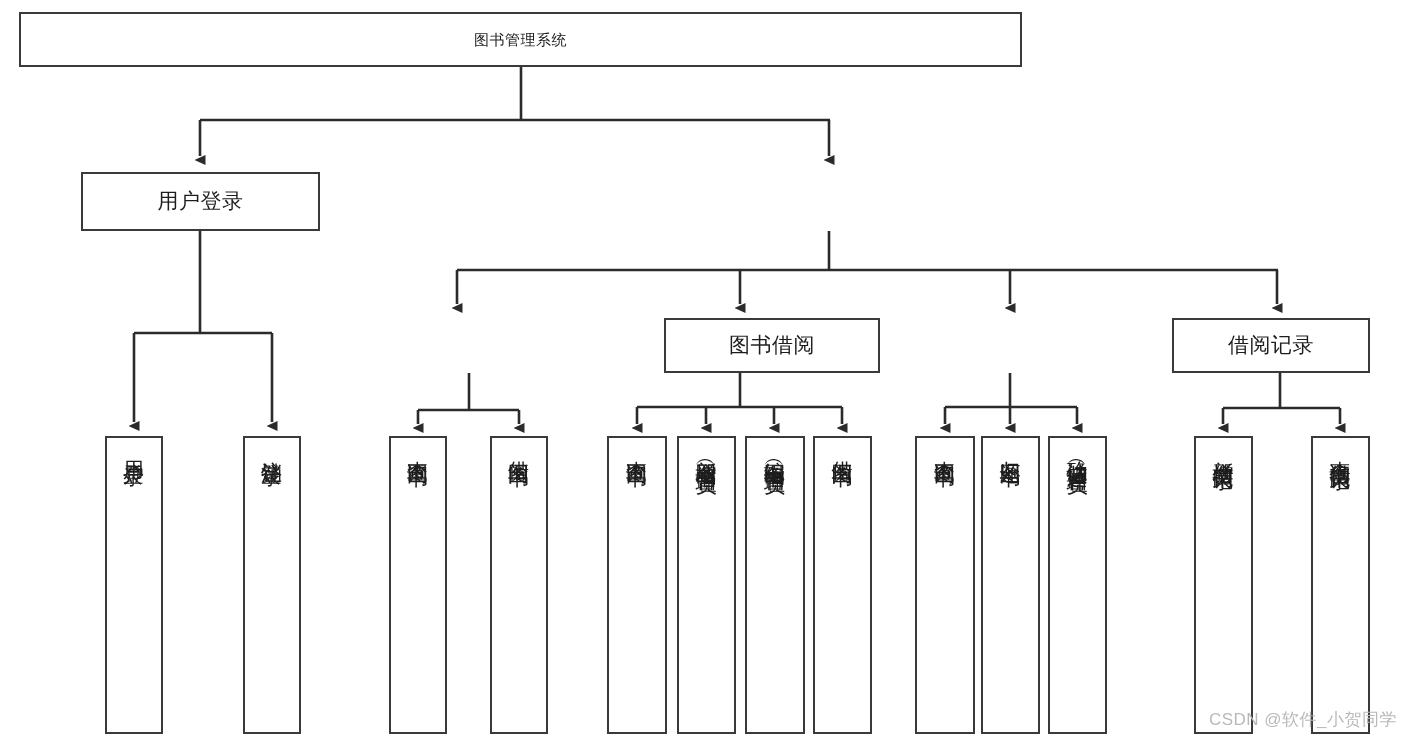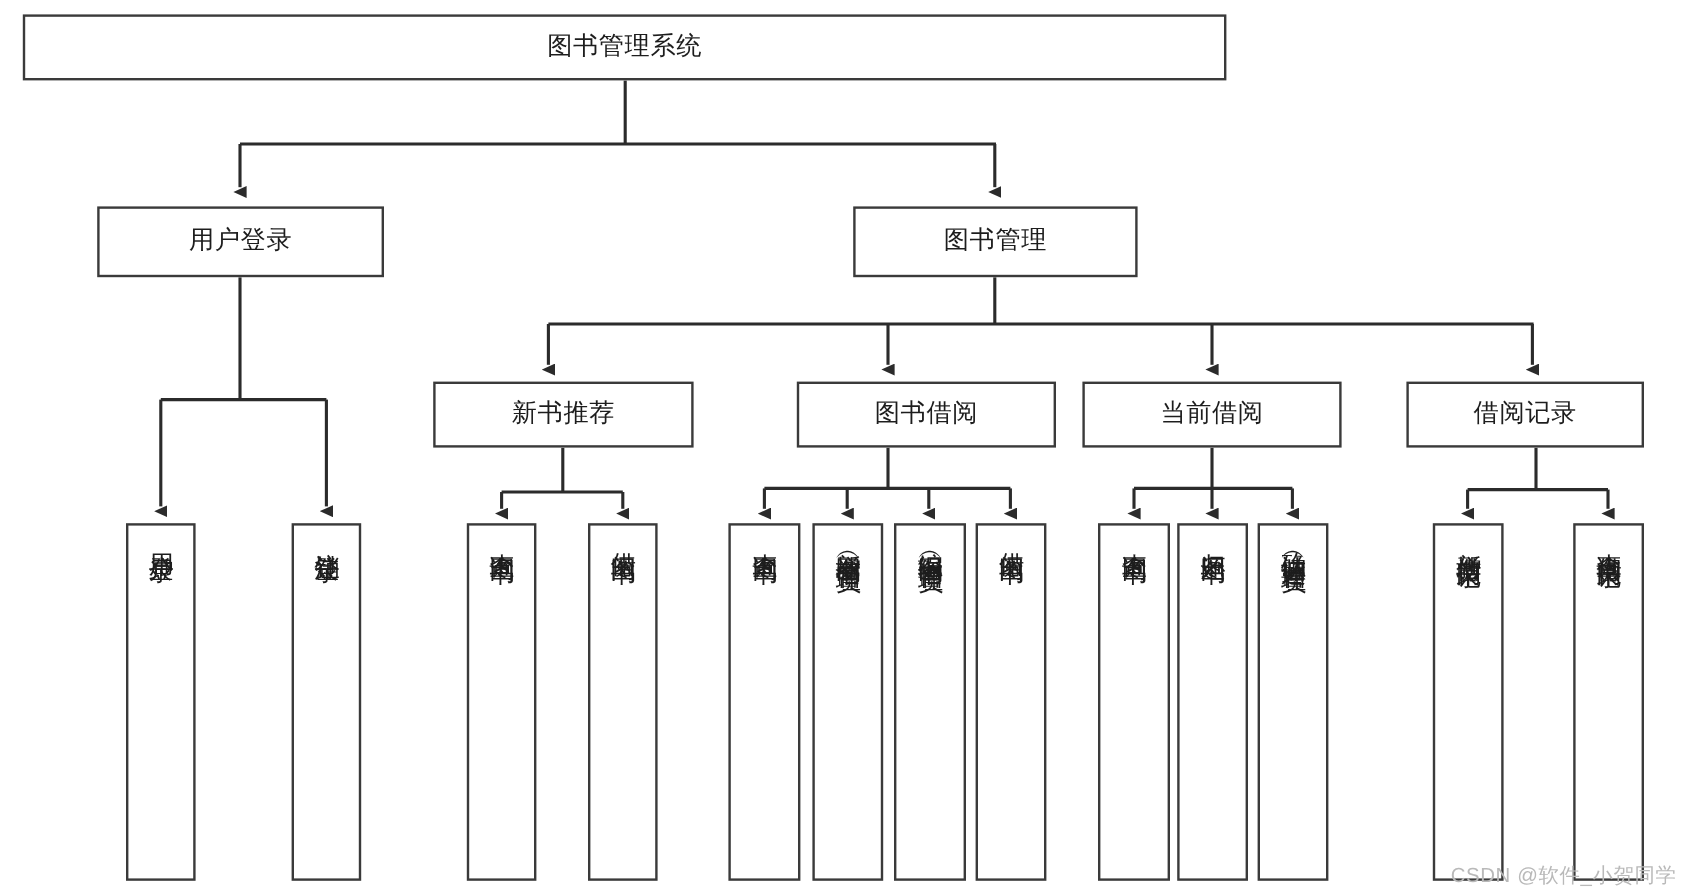--- a/index.html
+++ b/index.html
@@ -36,38 +36,38 @@
   .node-label {
     display: block;
     text-align: center;
     line-height: 1.18;
     letter-spacing: 0.5px;
   }
   .node.horiz .node-label {
     font-size: 21px;
   }
   .node.root .node-label {
-    font-size: 21px;
+    font-size: 15px;
   }
   .node.vert {
     align-items: flex-start;
     padding-top: 6px;
   }
   .node.vert .node-label {
     writing-mode: vertical-rl;
     text-orientation: upright;
     font-size: 21px;
     letter-spacing: 2px;
     line-height: 1;
     white-space: nowrap;
   }
   #watermark {
     position: absolute;
     right: 8px;
-    bottom: 6px;
+    bottom: 16px;
     font-size: 17px;
     color: #b9b9b9;
     letter-spacing: 0.5px;
     z-index: 5;
     white-space: nowrap;
   }
 </style>
 </head>
 <body>
 
@@ -123,32 +123,23 @@
     </g>
   </svg>
 
   <div class="node root horiz" style="left:19px; top:12px; width:1003px; height:55px;">
     <span class="node-label">图书管理系统</span>
   </div>
 
   <div class="node horiz" style="left:81px; top:172px; width:239px; height:59px;">
     <span class="node-label">用户登录</span>
   </div>
-  <div class="node horiz" style="left:711px; top:172px; width:237px; height:59px;">
-    <span class="node-label">图书管理</span>
-  </div>
 
-  <div class="node horiz" style="left:361px; top:318px; width:217px; height:55px;">
-    <span class="node-label">新书推荐</span>
-  </div>
   <div class="node horiz" style="left:632px; top:318px; width:216px; height:55px;margin-left:32px;">
     <span class="node-label">图书借阅</span>
-  </div>
-  <div class="node horiz" style="left:902px; top:318px; width:216px; height:55px;">
-    <span class="node-label">当前借阅</span>
   </div>
   <div class="node horiz" style="left:1172px; top:318px; width:198px; height:55px;">
     <span class="node-label">借阅记录</span>
   </div>
 
   <div class="node vert" style="left:105px; top:436px; width:58px; height:298px;">
     <span class="node-label">用户登录</span>
   </div>
   <div class="node vert" style="left:243px; top:436px; width:58px; height:298px;">
     <span class="node-label">注销登录</span>

